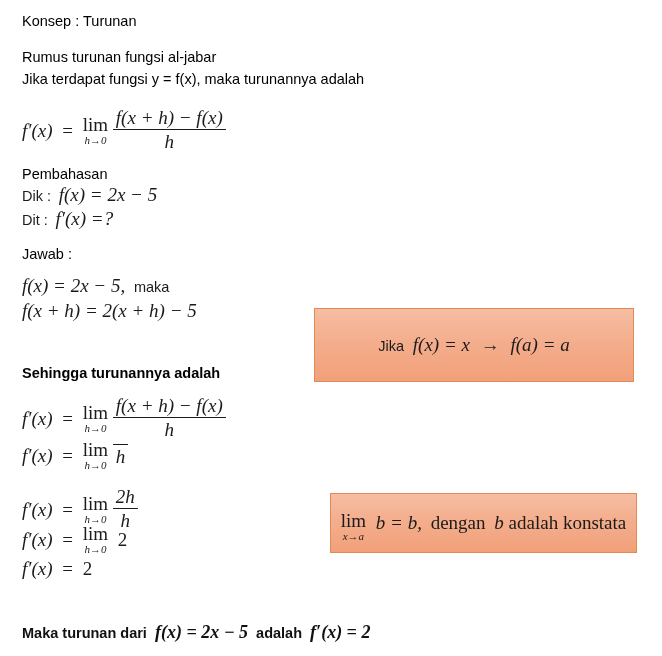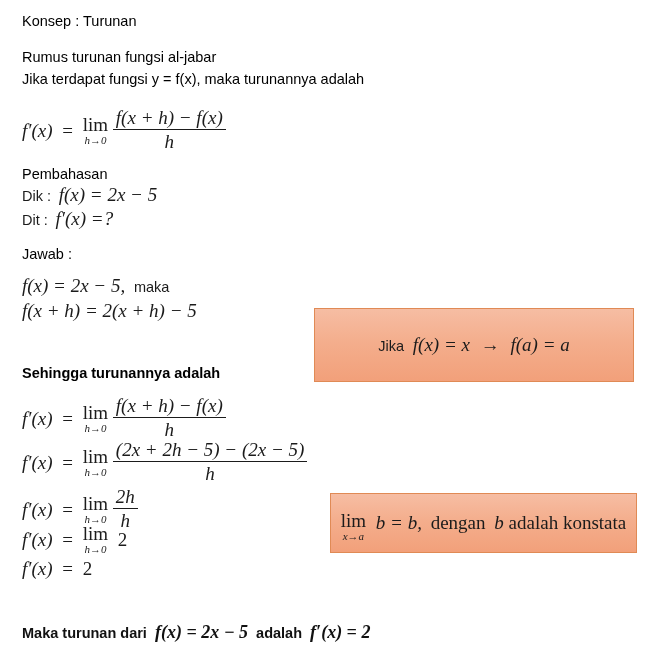--- a/index.html
+++ b/index.html
@@ -209,21 +209,20 @@
   </div>
 
   <div class="eqline" style="left:22px; top:440px;">
     <span class="eqlhs">f′(x)</span>
     <span class="midalign mathup" style="padding:0 5px;">=</span>
     <span class="limwrap">
       <span class="op">lim</span>
       <span class="sub">h→0</span>
     </span>
     <span class="frac">
-      <span class="num math">(2x + 2h − 5) − (2x − 5)</span>
       <span class="bar"></span>
       <span class="den math">h</span>
     </span>
   </div>
 
   <div class="eqline" style="left:22px; top:487px;">
     <span class="eqlhs">f′(x)</span>
     <span class="midalign mathup" style="padding:0 5px;">=</span>
     <span class="limwrap">
       <span class="op">lim</span>

